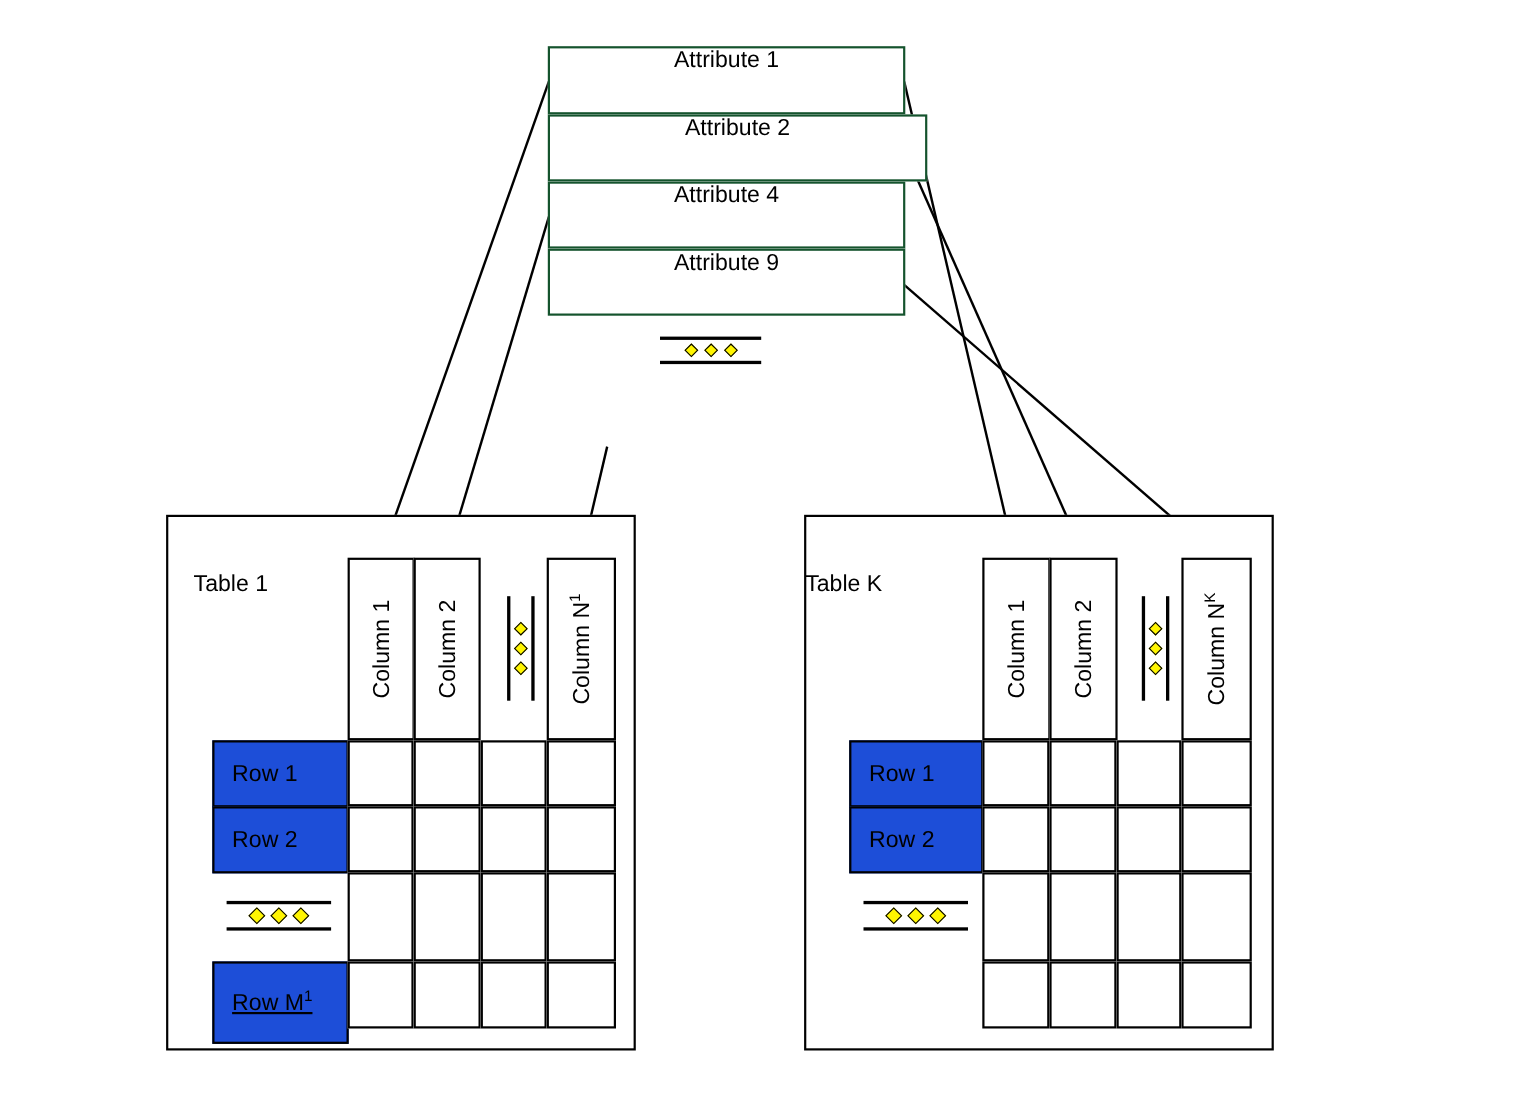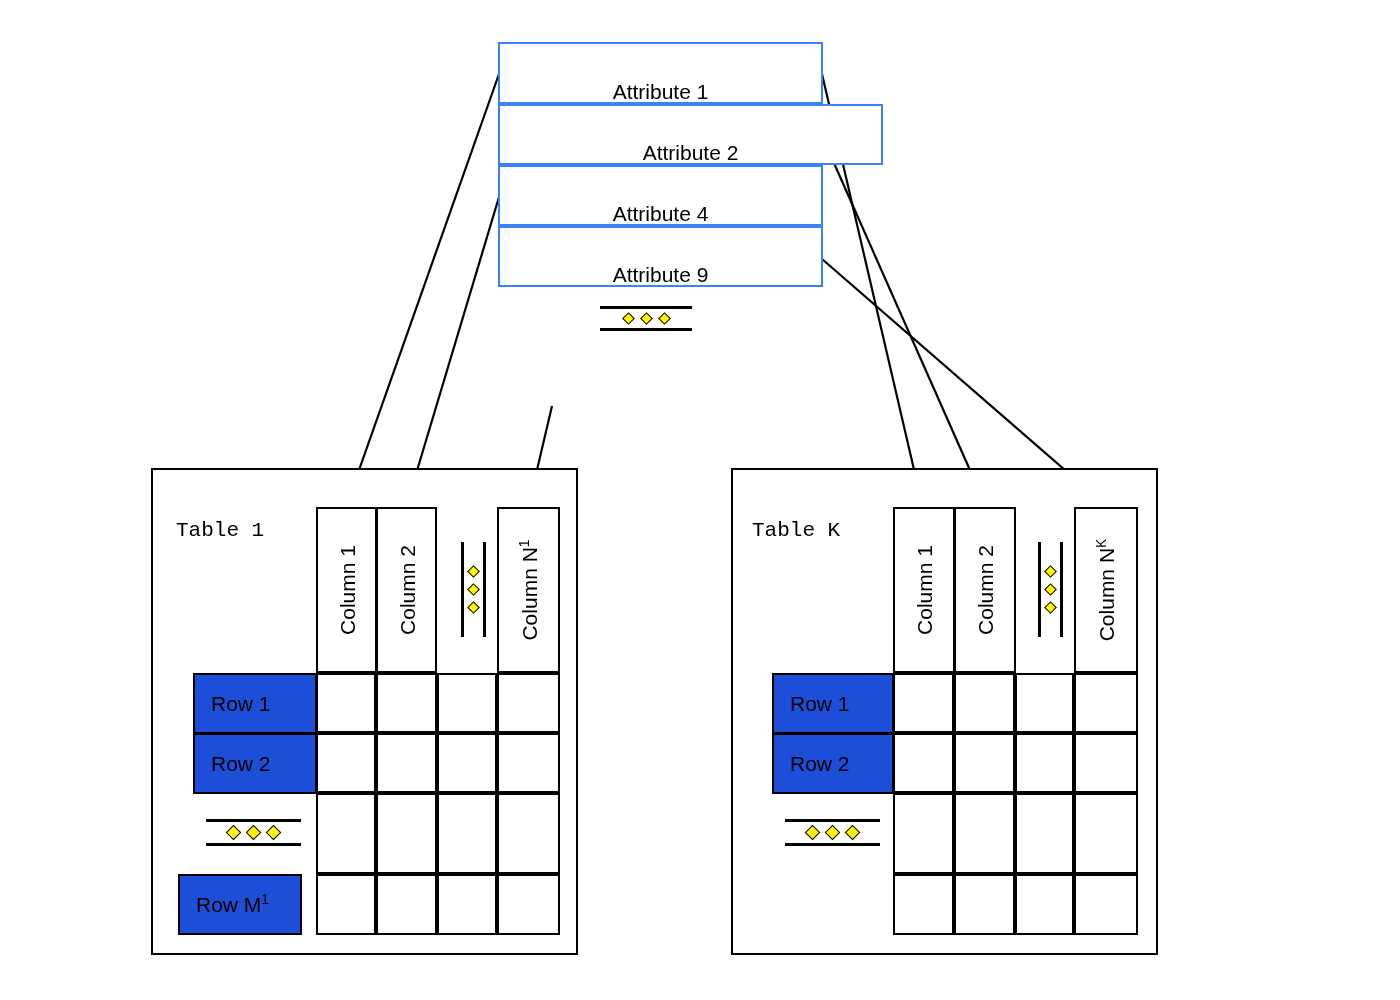--- a/index.html
+++ b/index.html
@@ -22,43 +22,42 @@
     position: absolute;
     left: 0;
     top: 0;
     width: 1400px;
     height: 1000px;
   }
   
   .attr-box {
     position: absolute;
     box-sizing: border-box;
-    border: 2px solid #3b82f6;
-    background: #ffffff;
-    display: flex;
-    align-items: flex-end;
+    border: 2px solid #14532d;
+    background: #ffffff;
+    display: flex;
+    align-items: flex-start;
     justify-content: center;
     font-size: 21px;
     line-height: 1;
     color: #000;
   }
   
   .table-frame {
     position: absolute;
     box-sizing: border-box;
     border: 2px solid #000;
     background: #ffffff;
   }
   .table-title {
     position: absolute;
     font-size: 21px;
     line-height: 1;
     color: #000;
     white-space: nowrap;
-    font-family: Liberation Mono, monospace;
   }
   
   .col-head {
     position: absolute;
     box-sizing: border-box;
     border: 2px solid #000;
     background: #ffffff;
     overflow: hidden;
   }
   .col-head-text {
@@ -171,21 +170,21 @@
       <line x1="552" y1="406" x2="529" y2="504"></line>
       <line x1="822" y1="74" x2="922" y2="504"></line>
       <line x1="822" y1="136" x2="985" y2="504"></line>
       <line x1="822" y1="259" x2="1104" y2="504"></line>
     </g>
   </svg>
 
   <div class="attr-box" style="left:498px; top:42px; width:325px; height:62px;">
     <span>Attribute 1</span>
   </div>
-  <div class="attr-box" style="left:498px; top:104px; width:385px; height:61px;">
+  <div class="attr-box" style="left:498px; top:104px; width:345px; height:61px;">
     <span>Attribute 2</span>
   </div>
   <div class="attr-box" style="left:498px; top:165px; width:325px; height:61px;">
     <span>Attribute 4</span>
   </div>
   <div class="attr-box" style="left:498px; top:226px; width:325px; height:61px;">
     <span>Attribute 9</span>
   </div>
 
   <div class="ellipsis-h" style="left:600px; top:302px; width:92px; height:32px;">
@@ -237,21 +236,21 @@
   </div>
   <div class="ellipsis-h" style="left:206px; top:806px; width:95px; height:52px;">
     <div class="bar"></div>
     <div class="dots">
       <span class="diamond"></span>
       <span class="diamond"></span>
       <span class="diamond"></span>
     </div>
     <div class="bar"></div>
   </div>
-  <div class="row-label" style="left:178px; top:874px; width:124px; height:61px;">
+  <div class="row-label" style="left:193px; top:874px; width:124px; height:75px;text-decoration:underline;">
     <span><span>Row M</span><sup>1</sup></span>
   </div>
 
   <div id="grid-table1">
       <div class="grid-cell" style="left: 316px; top: 673px; width: 60px; height: 60px;"></div>
       <div class="grid-cell" style="left: 376px; top: 673px; width: 61px; height: 60px;"></div>
       <div class="grid-cell" style="left: 437px; top: 673px; width: 60px; height: 60px;"></div>
       <div class="grid-cell" style="left: 497px; top: 673px; width: 63px; height: 60px;"></div>
       <div class="grid-cell" style="left: 316px; top: 733px; width: 60px; height: 60px;"></div>
       <div class="grid-cell" style="left: 376px; top: 733px; width: 61px; height: 60px;"></div>
@@ -261,21 +260,21 @@
       <div class="grid-cell" style="left: 376px; top: 793px; width: 61px; height: 81px;"></div>
       <div class="grid-cell" style="left: 437px; top: 793px; width: 60px; height: 81px;"></div>
       <div class="grid-cell" style="left: 497px; top: 793px; width: 63px; height: 81px;"></div>
       <div class="grid-cell" style="left: 316px; top: 874px; width: 60px; height: 61px;"></div>
       <div class="grid-cell" style="left: 376px; top: 874px; width: 61px; height: 61px;"></div>
       <div class="grid-cell" style="left: 437px; top: 874px; width: 60px; height: 61px;"></div>
       <div class="grid-cell" style="left: 497px; top: 874px; width: 63px; height: 61px;"></div>
     </div>
 
   <div class="table-frame" style="left:731px; top:468px; width:427px; height:487px;"></div>
-  <div class="table-title" style="left:752px; top:520px;">
+  <div class="table-title" style="left:732px; top:520px;">
     <span>Table K</span>
   </div>
 
   <div class="col-head" style="left:893px; top:507px; width:62px; height:166px;">
     <span class="col-head-text">
       <span>Column 1</span><sup></sup>
     </span>
   </div>
   <div class="col-head" style="left:954px; top:507px; width:62px; height:166px;">
     <span class="col-head-text">

